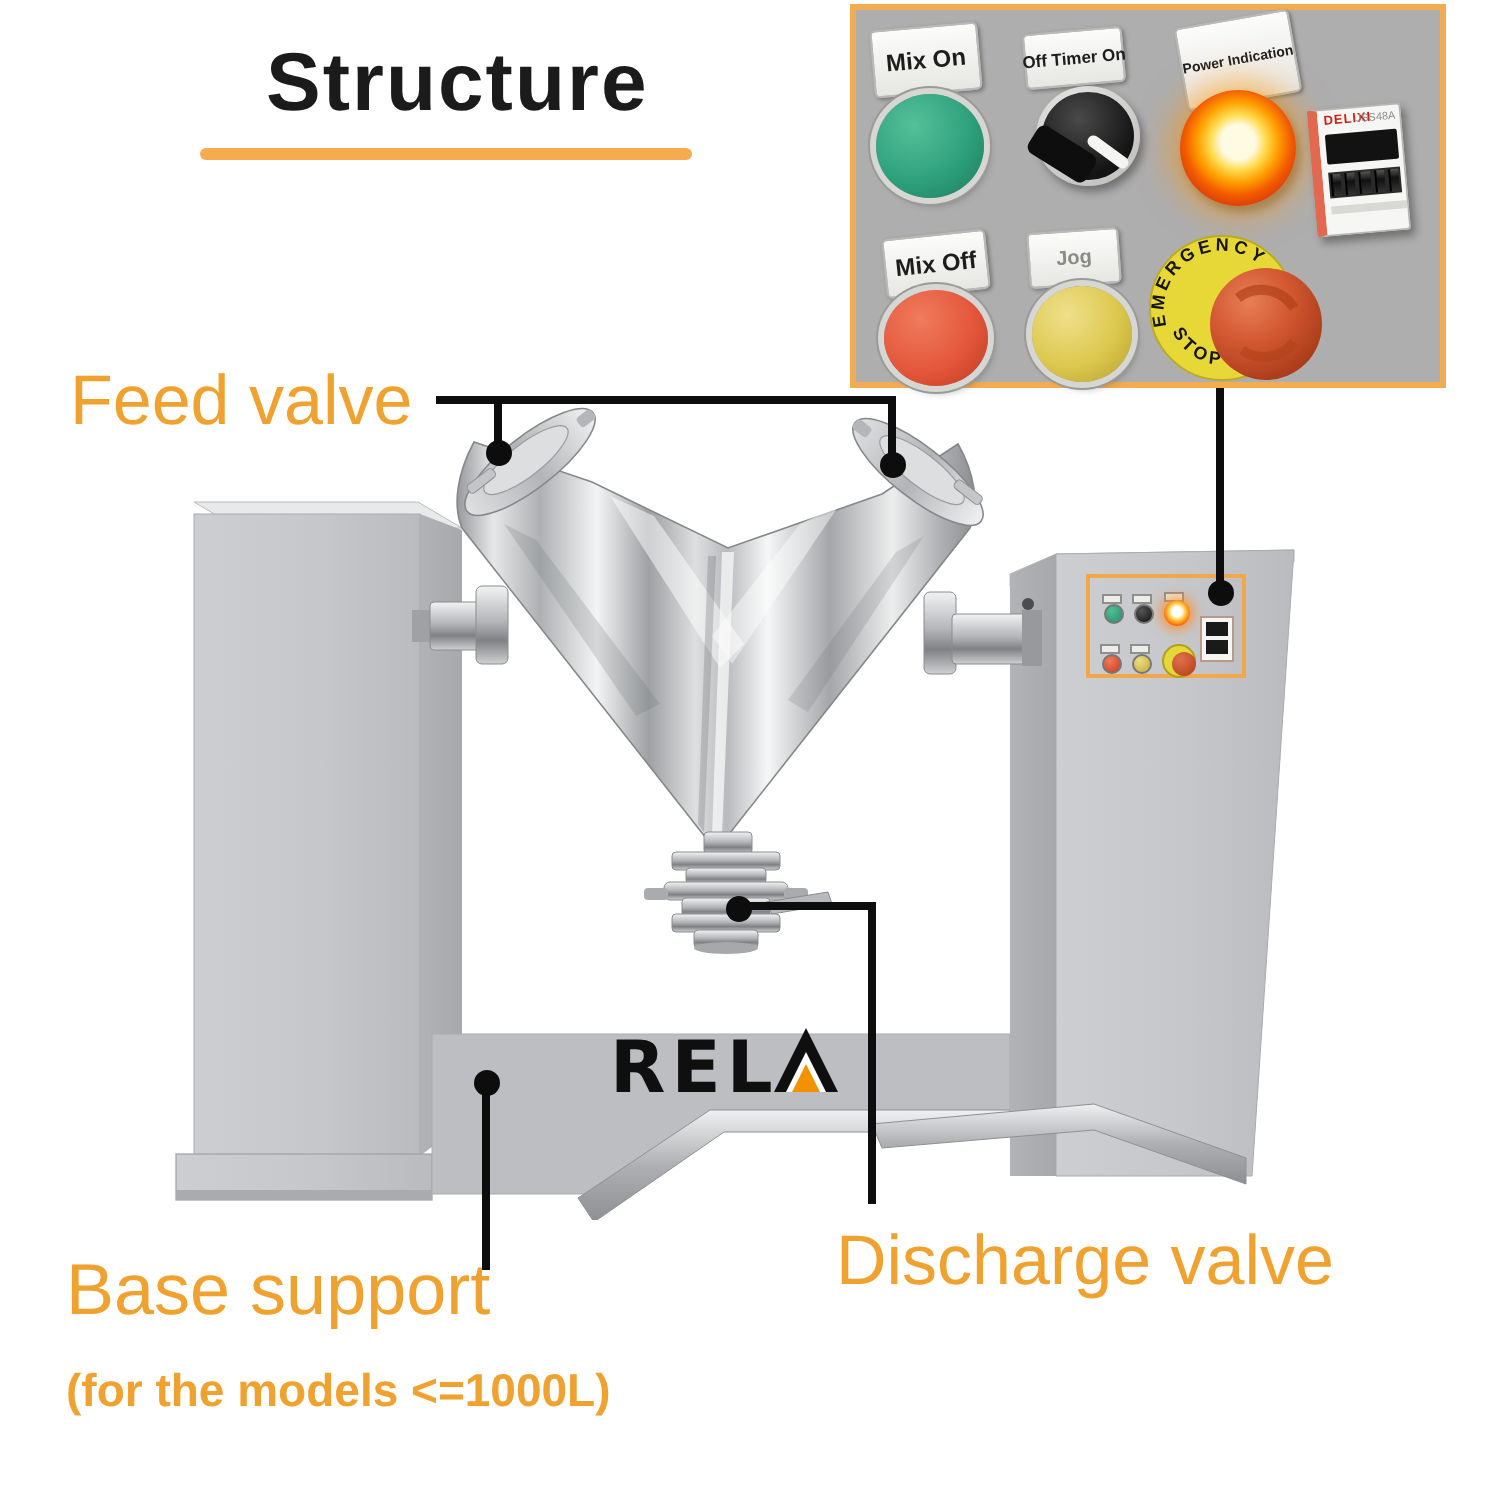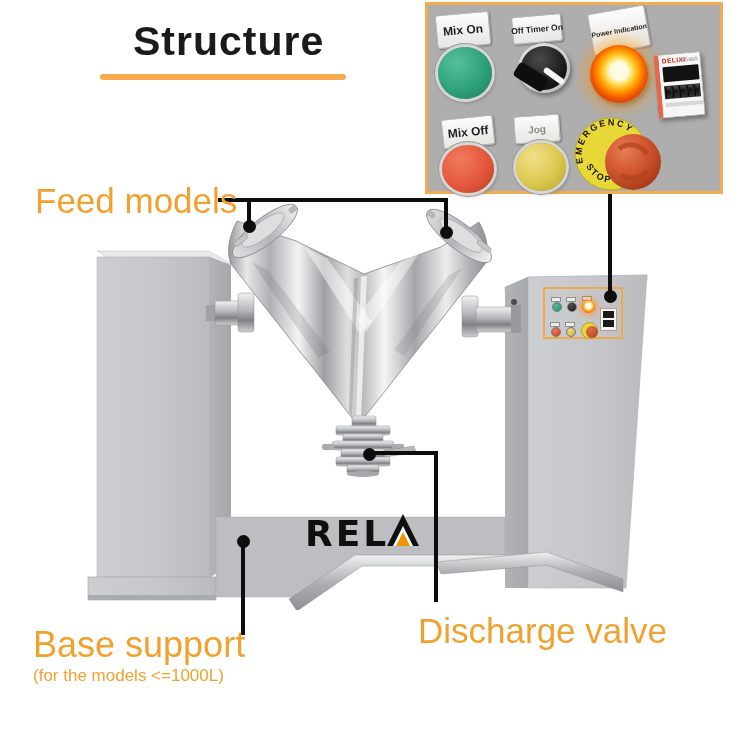--- a/index.html
+++ b/index.html
@@ -10,21 +10,21 @@
   .page-title{position:absolute;left:133px;top:18px;font-size:41px;font-weight:600;
               color:#1b1b1b;letter-spacing:1px;}
   .title-underline{position:absolute;left:100px;top:74px;width:246px;height:6px;
                    background:#F6AC4E;border-radius:3px;}
 
   
   .olabel{position:absolute;color:#F0A230;font-weight:500;white-space:nowrap;}
   .lbl-feed{left:35px;top:181px;font-size:35px;}
   .lbl-discharge{left:418px;top:611px;font-size:35px;}
   .lbl-base{left:33px;top:624px;font-size:36px;}
-  .lbl-note{left:33px;top:666px;font-size:17px;font-weight:400;}
+  .lbl-note{left:33px;top:682px;font-size:23px;font-weight:700;}
 
   
   .inset{position:absolute;left:425px;top:2px;width:298px;height:192px;box-sizing:border-box;
          background:#AEAEAF;border:3px solid #F2AC52;}
   .inset *{position:absolute;box-sizing:border-box;}
   .plate{background:linear-gradient(#fcfcfb,#e6e6e3);border:1px solid #b9b9b6;border-radius:3px;
          display:flex;align-items:center;justify-content:center;color:#1d1d1d;font-weight:700;
          box-shadow:1px 1px 2px rgba(0,0,0,.35);white-space:nowrap;}
   .pushbtn{border-radius:50%;box-shadow:0 0 0 3px #d6d6d3,0 0 0 4px #9a9a97,2px 3px 4px rgba(0,0,0,.35);}
   .btn-green{background:radial-gradient(circle at 35% 30%,#55c09a,#2EA17C 55%,#1e7a5d);}
@@ -300,18 +300,18 @@
   <div class="cline" style="left:608px;top:194px;width:4px;height:102px;"></div>
   <div class="cdot" style="left:604px;top:290px;"></div>
 
   <div class="cdot" style="left:363px;top:448px;"></div>
   <div class="cline" style="left:372px;top:451px;width:66px;height:4px;"></div>
   <div class="cline" style="left:434px;top:451px;width:4px;height:151px;"></div>
 
   <div class="cdot" style="left:237px;top:535px;"></div>
   <div class="cline" style="left:241px;top:545px;width:4px;height:90px;"></div>
 
-  <div class="olabel lbl-feed">Feed models</div>
+  <div class="olabel lbl-feed">Feed valve</div>
   <div class="olabel lbl-base">Base support</div>
   <div class="olabel lbl-discharge">Discharge valve</div>
   <div class="olabel lbl-note">(for the models &lt;=1000L)</div>
 
 </div>
 
 </body></html>

